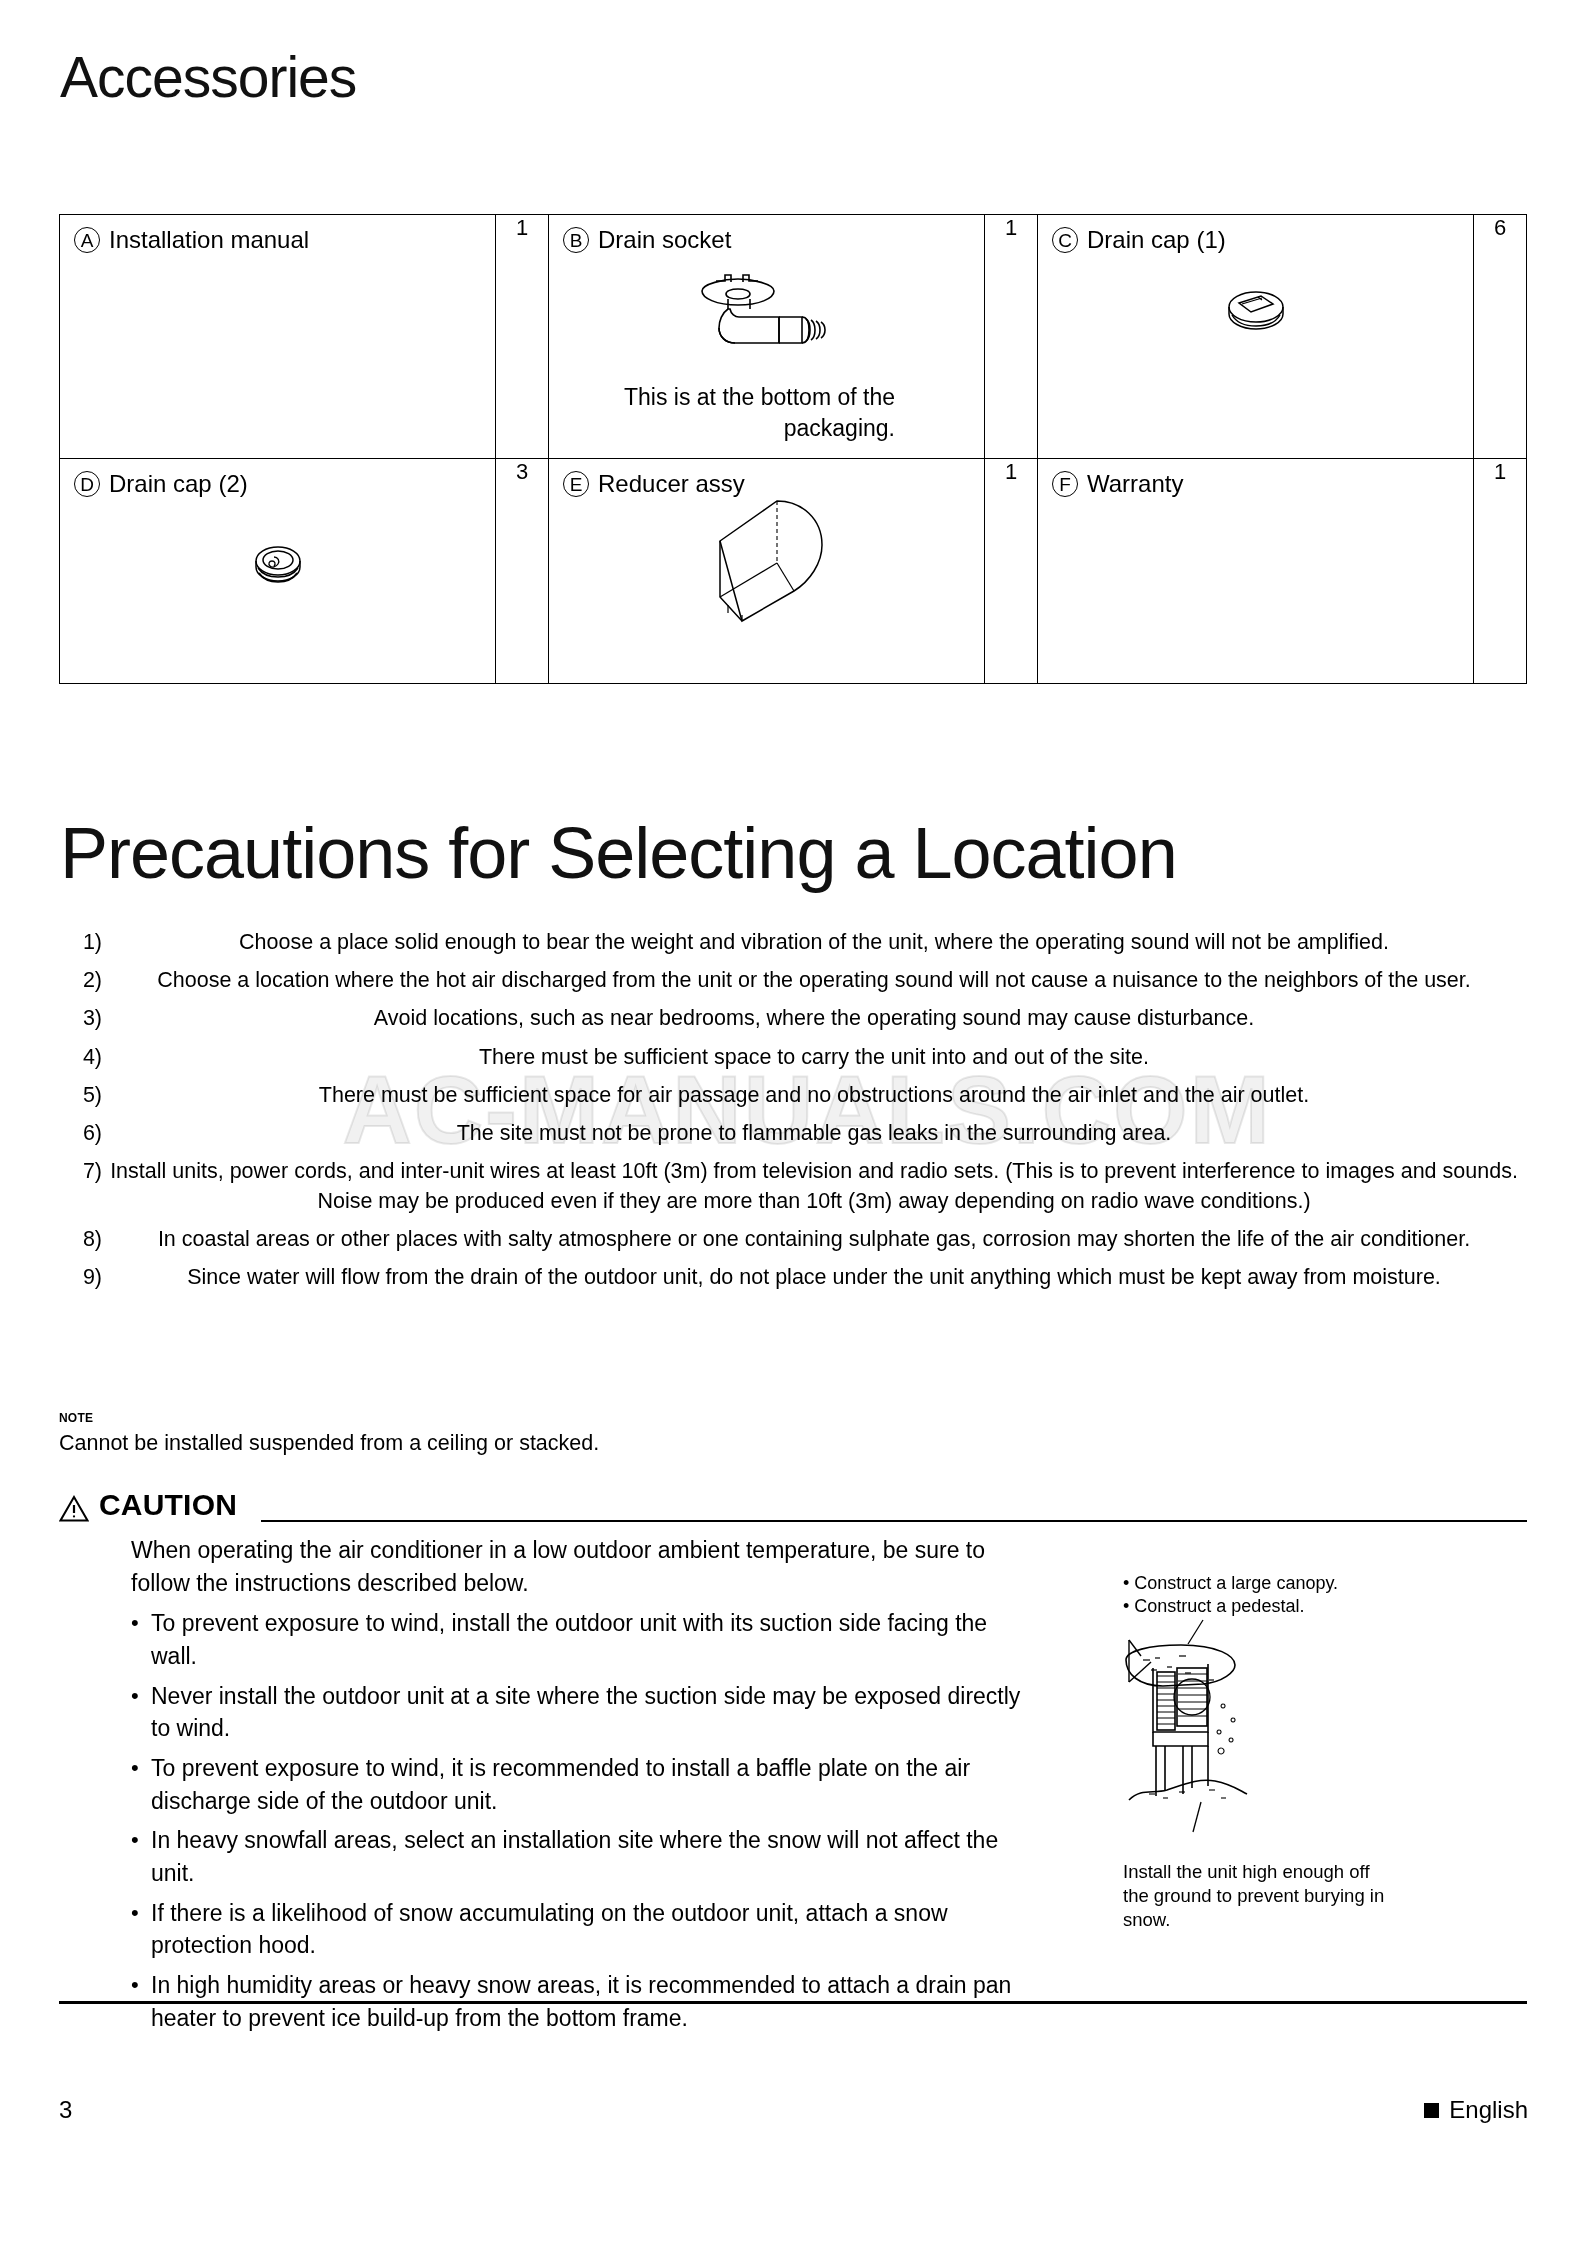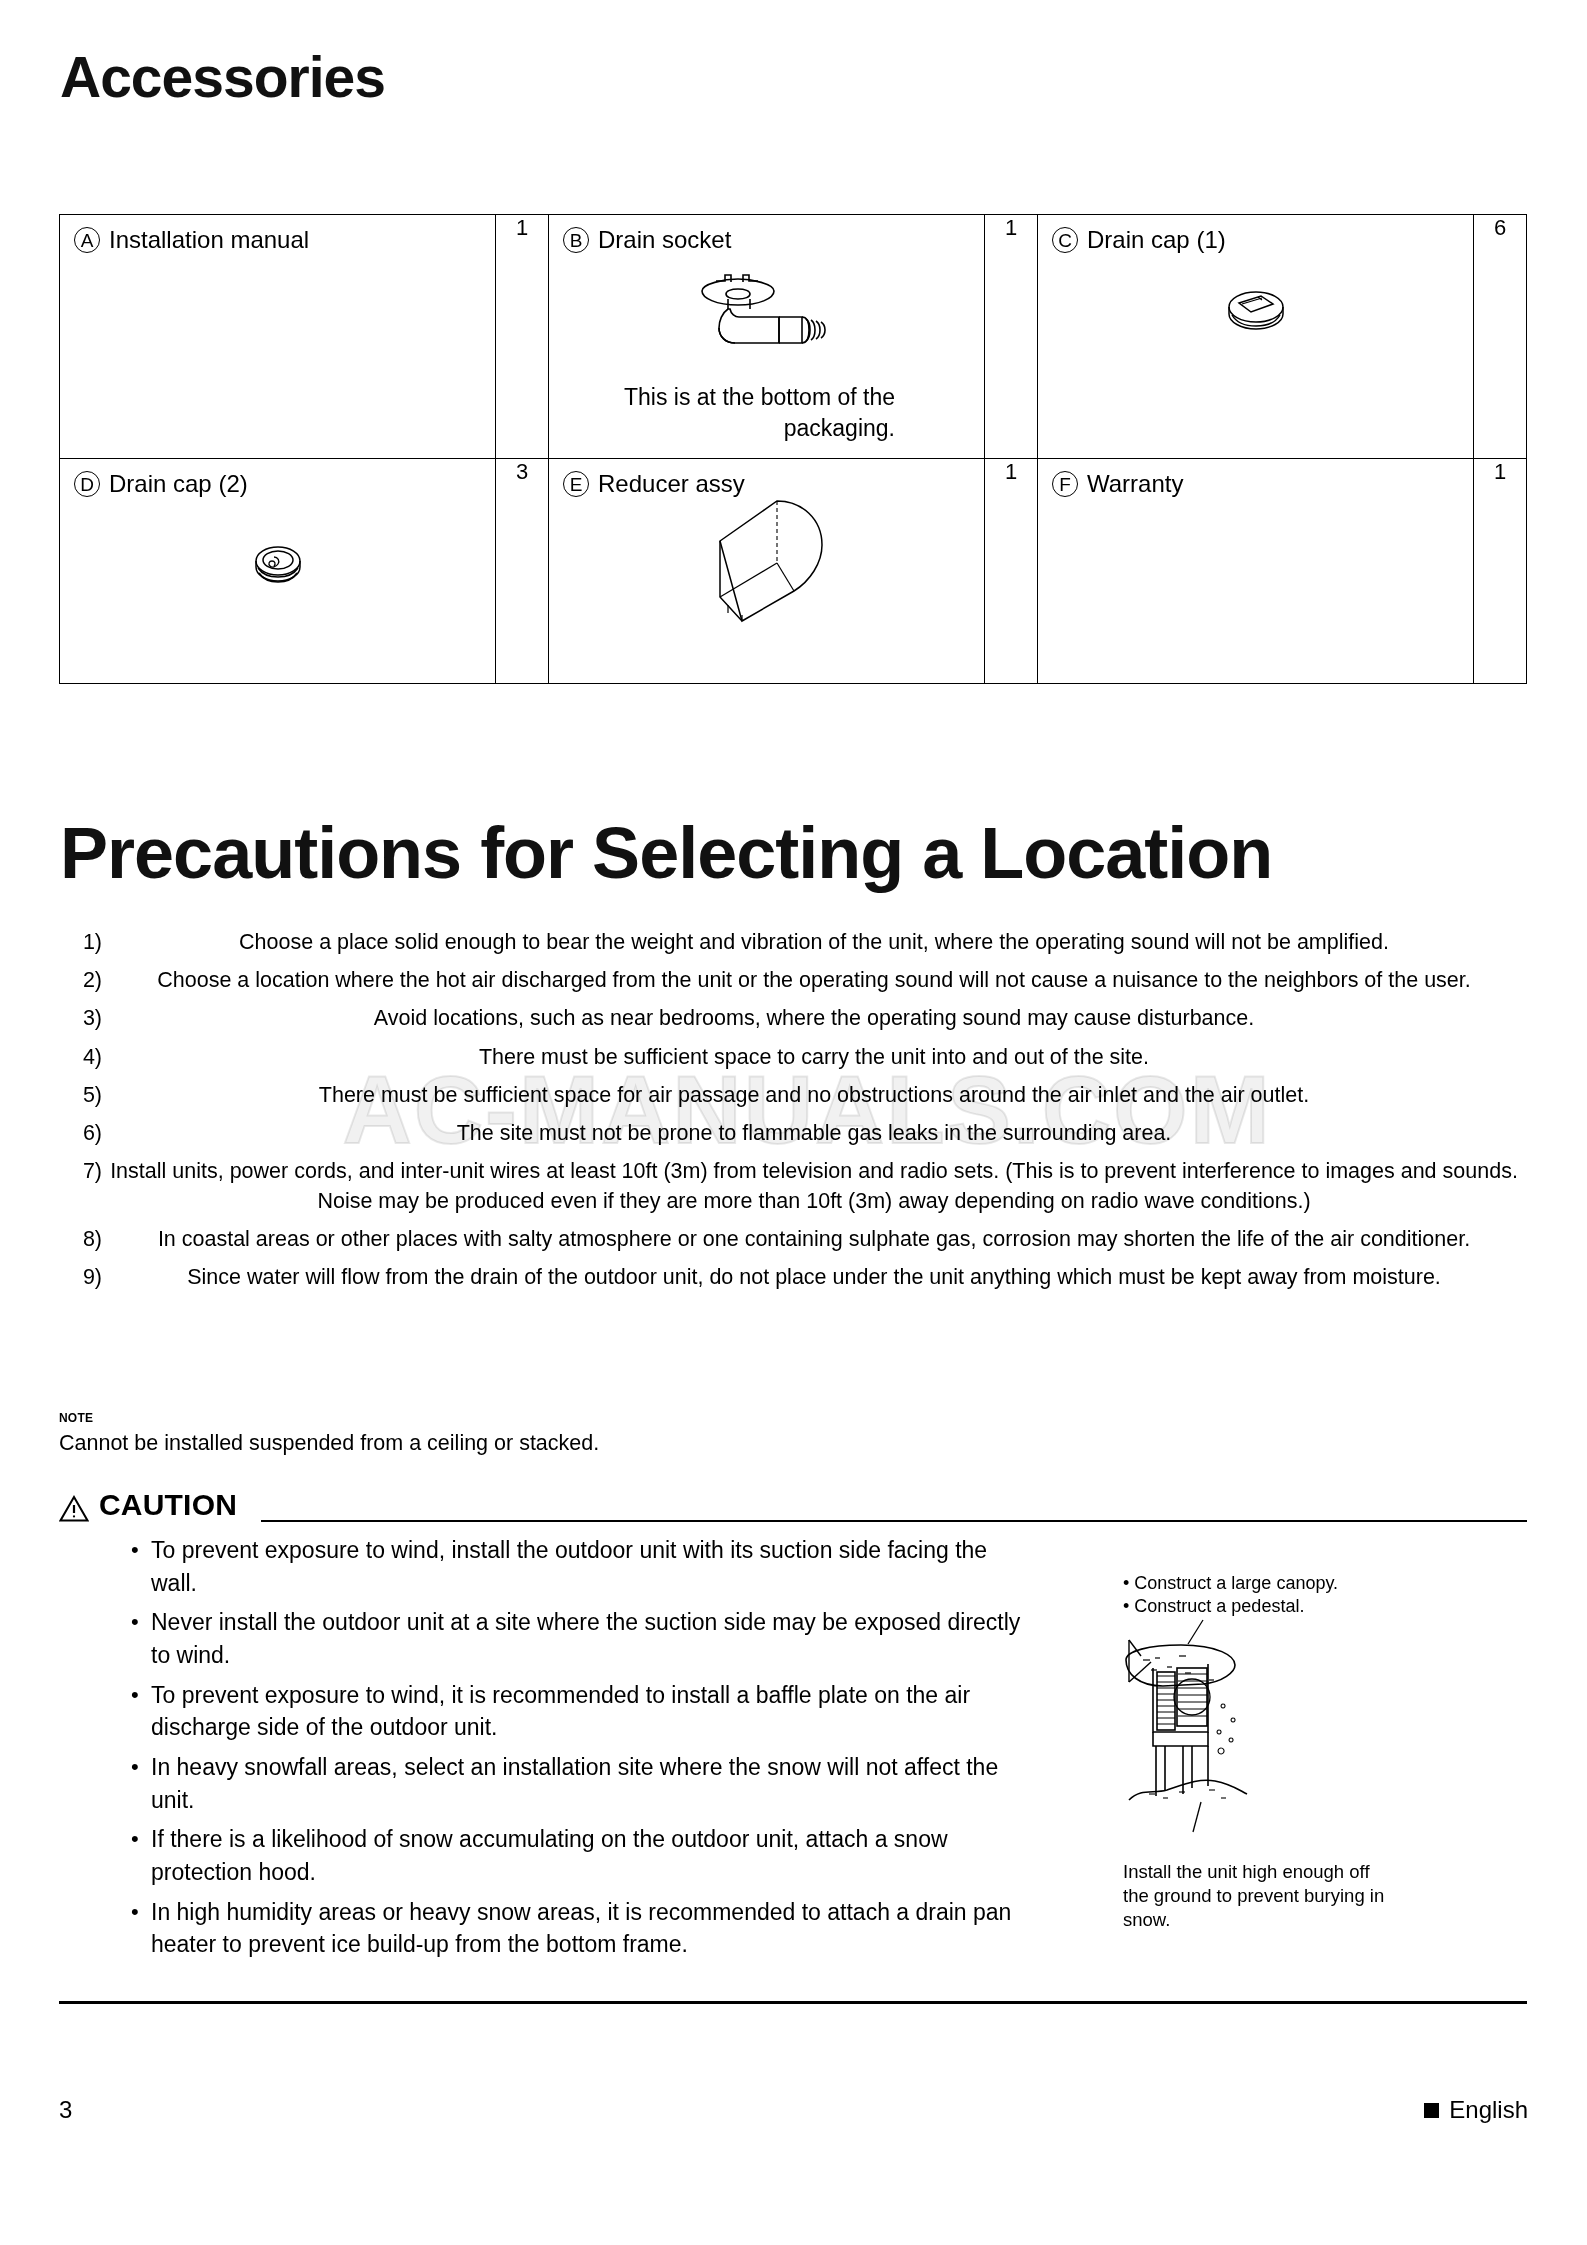--- a/index.html
+++ b/index.html
@@ -36,21 +36,21 @@
     pointer-events: none;
     user-select: none;
     white-space: nowrap;
     z-index: 5;
   }
 
   
   .h1 {
     position: absolute;
     font-family: "Liberation Sans", sans-serif;
-    font-weight: bold;
+    font-weight: normal;
     font-size: 57px;
     letter-spacing: -1px;
     color: #111;
   }
   #title-accessories { left: 60px; top: 44px; }
   #title-precautions { left: 60px; top: 812px; font-size: 72px;}
 
   
   .acc-table {
     position: absolute;
@@ -430,20 +430,21 @@
         <path d="M15 2 L28.5 25.5 L1.5 25.5 Z" stroke-linejoin="miter"></path>
         <path d="M15 10 v8" stroke-width="2.2"></path>
         <circle cx="15" cy="21.4" r="1.1" fill="#000" stroke="none"></circle>
       </svg>
     </span>
     <span class="caution-word">CAUTION</span>
     <span class="caution-rule"></span>
   </div>
 
   <div class="caution-body">
+    <div class="caution-intro">When operating the air conditioner in a low outdoor ambient temperature, be sure to follow the instructions described below.</div>
     <ul class="bullets">
       <li>
         <span class="bul">•</span>
         <span class="bul-text">To prevent exposure to wind, install the outdoor unit with its suction side facing the wall.</span>
       </li>
       <li>
         <span class="bul">•</span>
         <span class="bul-text">Never install the outdoor unit at a site where the suction side may be exposed directly to wind.</span>
       </li>
       <li>

